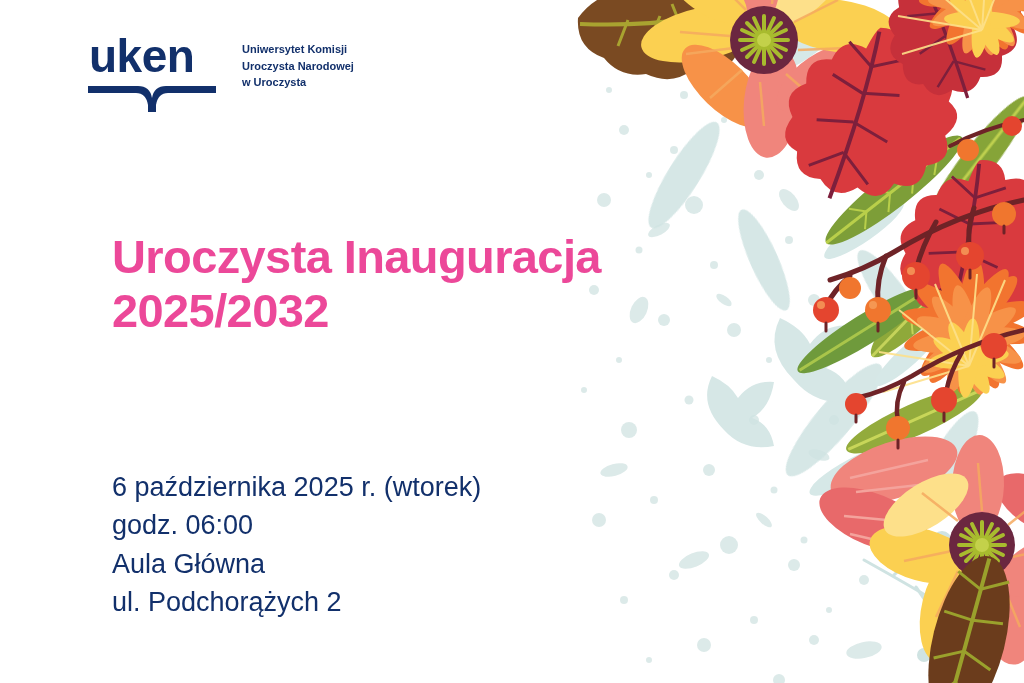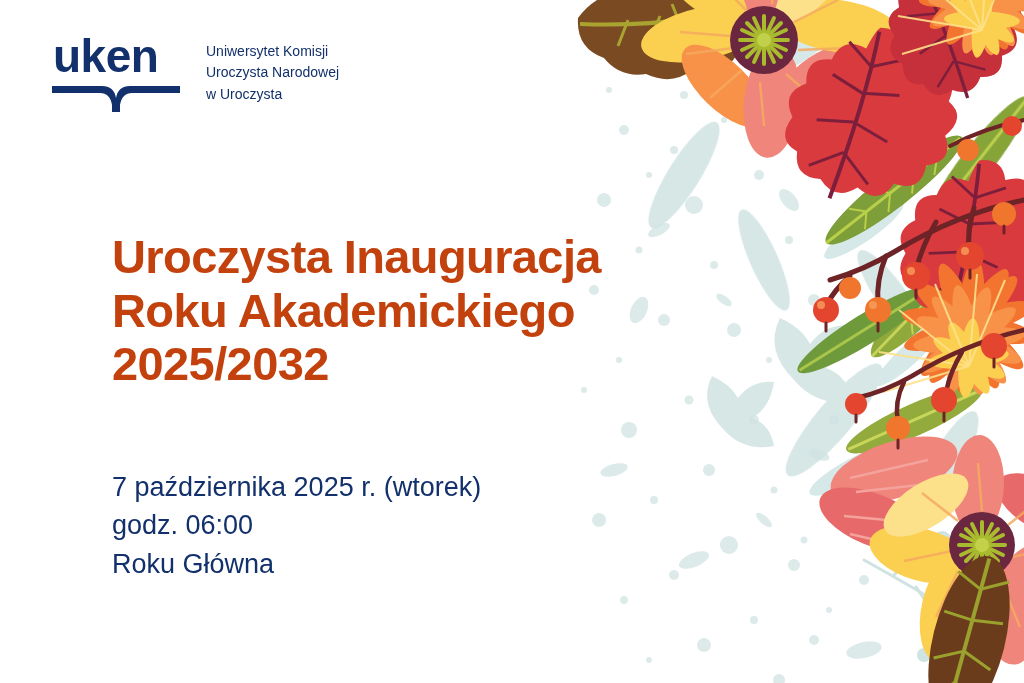--- a/index.html
+++ b/index.html
@@ -33,51 +33,52 @@
     position: absolute;
     left: 52px;
     top: 33px;
     display: flex;
     align-items: flex-start;
     gap: 26px;
   }
   .logo-mark {
     position: relative;
     width: 128px;
+    margin-left: 36px;
   }
   .logo-word {
     font-family: "Liberation Sans", sans-serif;
     font-size: 46px;
     font-weight: 700;
     letter-spacing: -0.5px;
     line-height: 1;
     color: #12306b;
     margin: 0 0 7px 0;
     padding-left: 1px;
   }
   .logo-book { display: block; width: 128px; height: 26px; }
   .logo-sub {
-    font-size: 14px;
-    font-weight: 400;
+    font-size: 11px;
+    font-weight: 700;
     line-height: 1.52;
     color: #12306b;
     padding-top: 8px;
     white-space: nowrap;
   }
 
   
   .headline {
     position: absolute;
     left: 112px;
     top: 230px;
     font-size: 47px;
     font-weight: 700;
     line-height: 1.14;
     letter-spacing: -0.6px;
-    color: #c2410c;
+    color: #ec4899;
     margin: 0;
     white-space: nowrap;
   }
   .headline .line { display: block; }
 
   
   .details {
     position: absolute;
     left: 112px;
     top: 468px;
@@ -474,23 +475,23 @@
     </div>
     <div class="logo-sub">
       <span class="line">Uniwersytet Komisji</span><br>
       <span class="line">Uroczysta Narodowej</span><br>
       <span class="line">w Uroczysta</span>
     </div>
   </div>
 
   <h1 class="headline">
     <span class="line">Uroczysta Inauguracja</span>
-    <span class="line">Roku Akademickiego</span>
     <span class="line">2025/2032</span>
   </h1>
 
   <div class="details">
-    <span class="line">7 października 2025 r. (wtorek)</span>
+    <span class="line">6 października 2025 r. (wtorek)</span>
     <span class="line">godz. 06:00</span>
-    <span class="line">Roku Główna</span>
+    <span class="line">Aula Główna</span>
+    <span class="line">ul. Podchorążych 2</span>
   </div>
 
 </div>
 
 </body></html>

